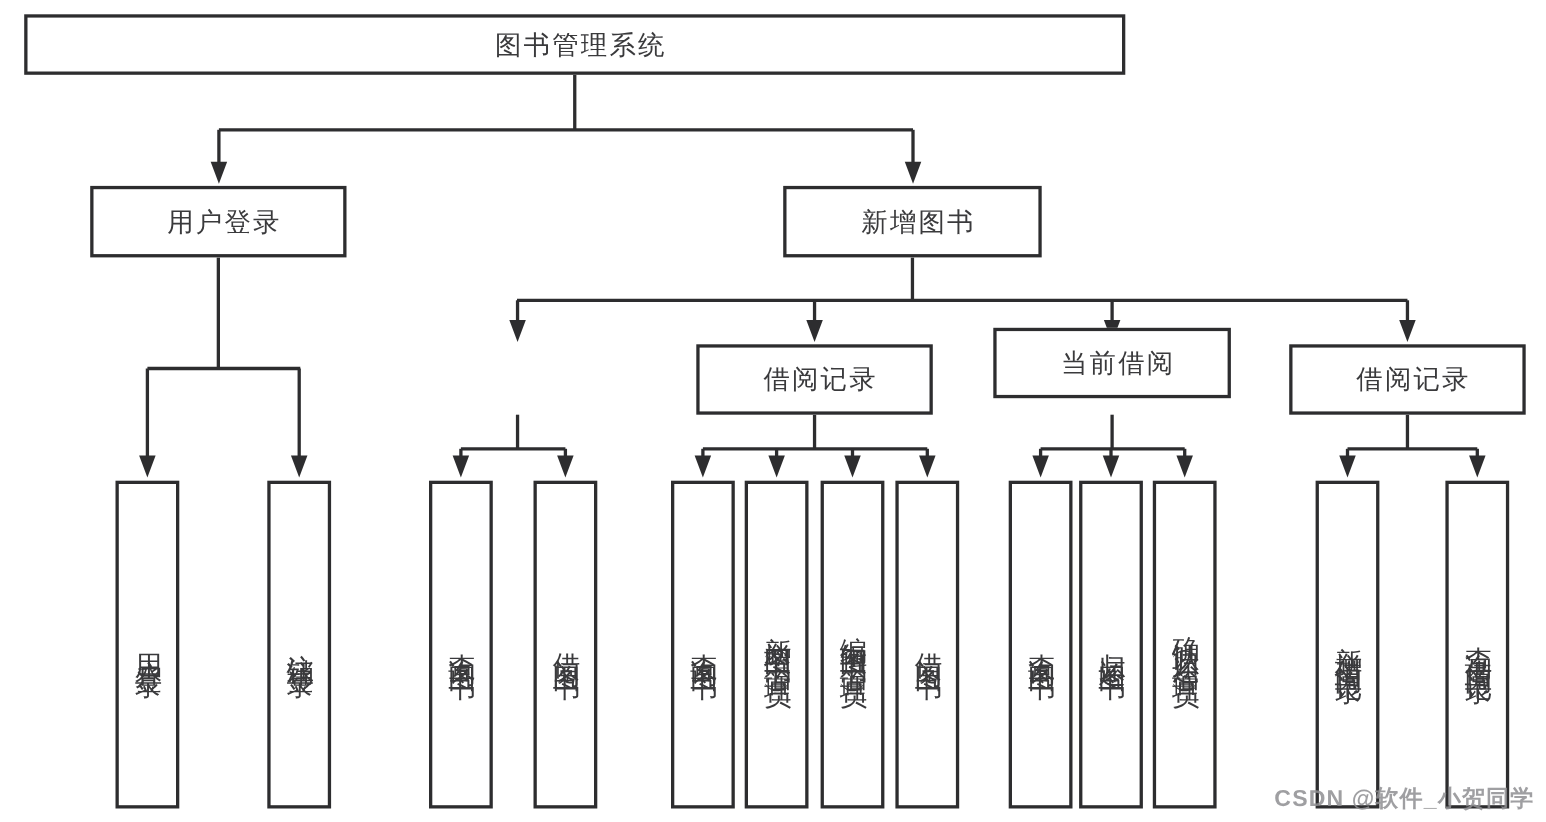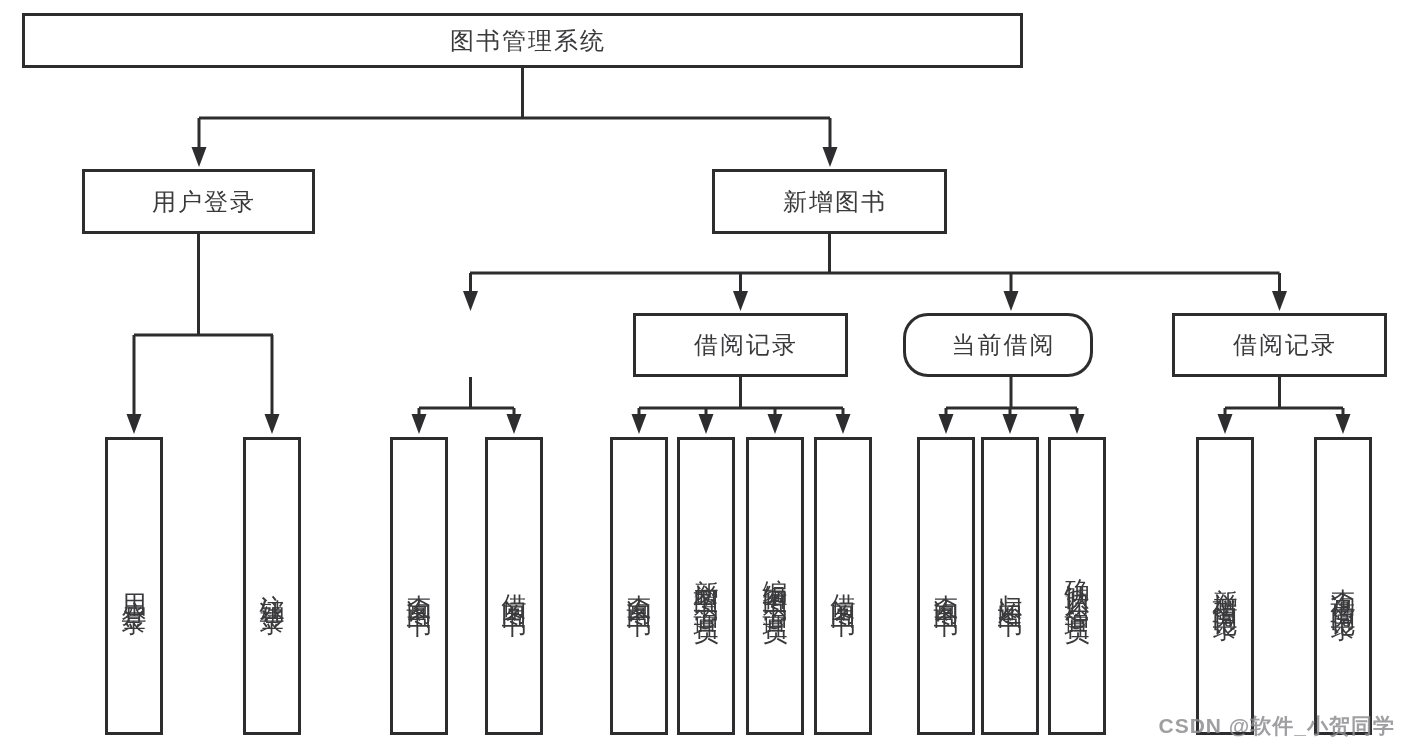--- a/index.html
+++ b/index.html
@@ -34,21 +34,21 @@
     letter-spacing: 6px;
     line-height: 1;
     white-space: nowrap;
   }
   
   .n-root   { left: 22px;   top: 13px;  width: 1001px; height: 55px; }
   .n-login  { left: 82px;   top: 169px; width: 233px;  height: 65px; }
   .n-mgmt   { left: 712px;  top: 169px; width: 235px;  height: 65px; }
   .n-l3-0   { left: 363px;  top: 313px; width: 215px;  height: 64px; }
   .n-l3-1   { left: 633px;  top: 313px; width: 215px;  height: 64px; }
-  .n-l3-2   { left: 903px;  top: 313px; width: 190px;  height: 64px; border-radius: 25px; }
+  .n-l3-2   { left: 903px;  top: 298px; width: 216px;  height: 64px; }
   .n-l3-3   { left: 1172px; top: 313px; width: 215px;  height: 64px; }
   .leaf     { top: 437px; width: 58px; height: 298px; }
   .lf-0  { left: 105px; }
   .lf-1  { left: 243px; }
   .lf-2  { left: 390px; }
   .lf-3  { left: 485px; }
   .lf-4  { left: 610px; }
   .lf-5  { left: 677px; }
   .lf-6  { left: 746px; }
   .lf-7  { left: 814px; }

